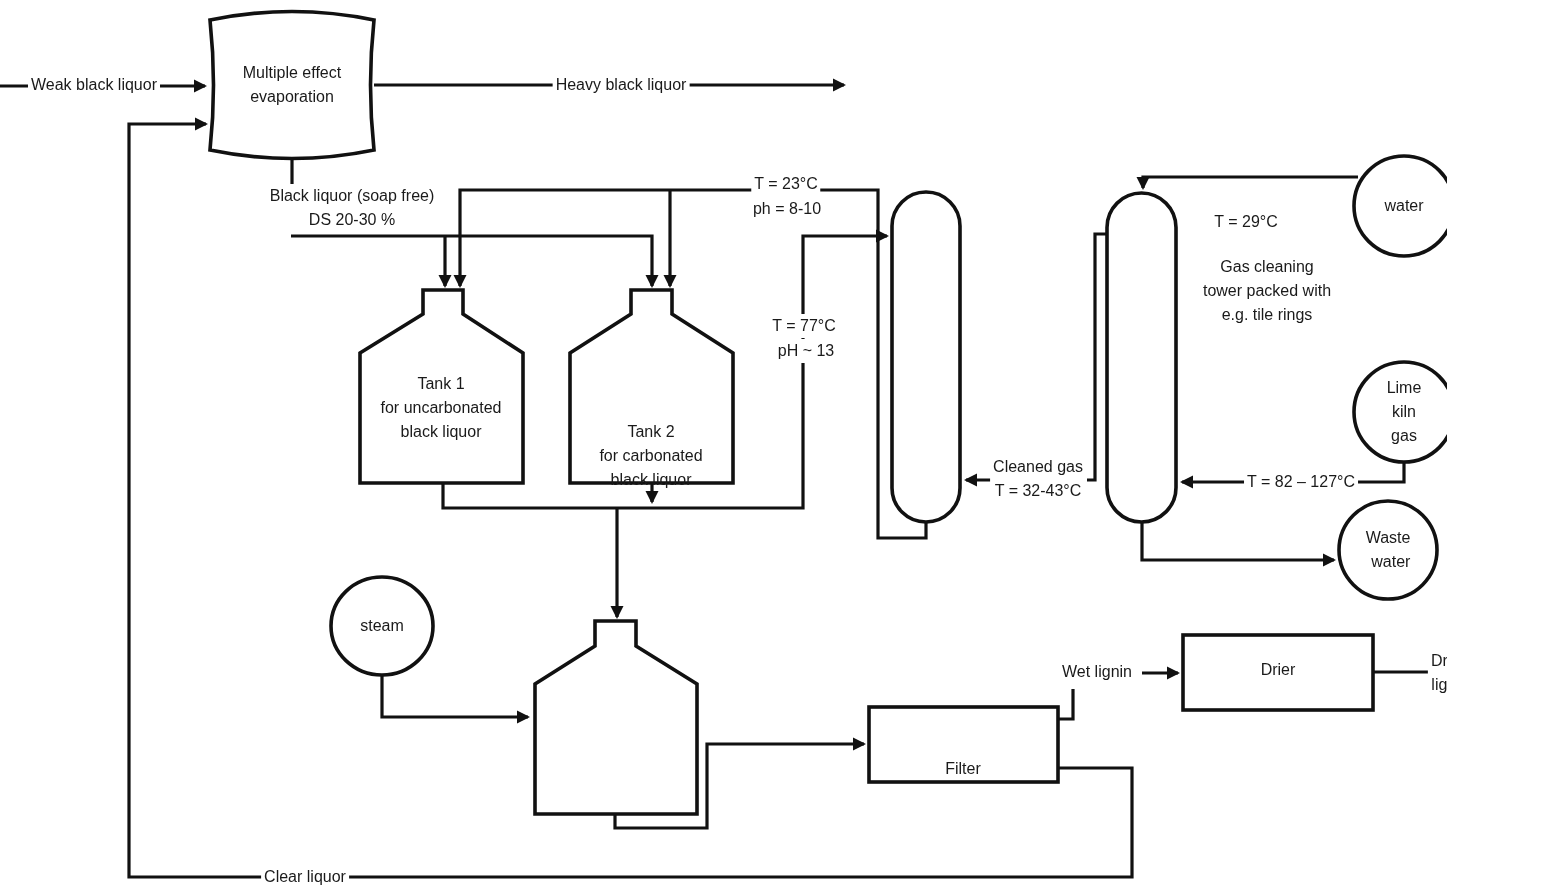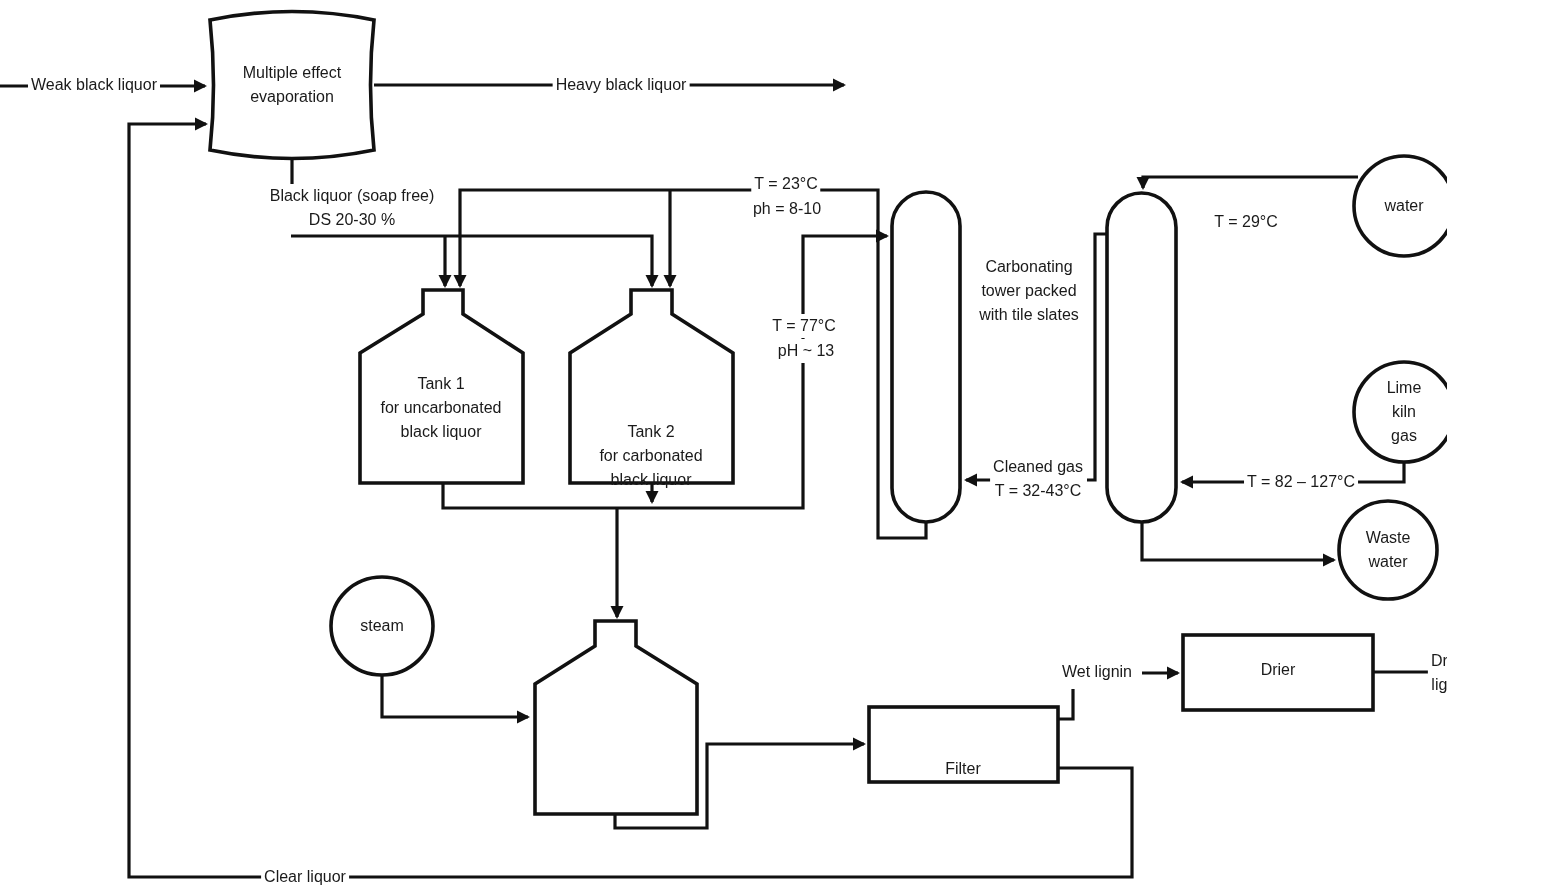--- a/index.html
+++ b/index.html
@@ -83,30 +83,30 @@
   </svg>
 
   <div class="lbl" style="left:292px;top:85px;">Multiple effect
 evaporation</div>
   <div class="lbl" style="left:441px;top:408px;text-align:center;">Tank 1
 for uncarbonated
 black liquor</div>
   <div class="lbl" style="left:651px;top:408px;margin-top:48px;">Tank 2
 for carbonated
 black liquor</div>
-  <div class="lbl" style="left:1029px;top:291px;">Carbonating
-tower packed
-with tile slates</div>
+  <div class="lbl" style="left:1267px;top:291px;">Gas cleaning
+tower packed with
+e.g. tile rings</div>
   <div class="lbl" style="left:963px;top:741px;margin-top:28px;">Filter</div>
   <div class="lbl" style="left:1278px;top:670px;">Drier</div>
   <div class="lbl" style="left:382px;top:626px;">steam</div>
   <div class="lbl" style="left:1404px;top:206px;">water</div>
   <div class="lbl" style="left:1404px;top:412px;">Lime kiln
 gas</div>
-  <div class="lbl" style="left:1388px;top:550px;">Waste
+  <div class="lbl" style="left:1388px;top:550px;text-align:right;">Waste
 water</div>
 
   <div class="lbl bg" style="left:94px;top:85px;">Weak black liquor</div>
   <div class="lbl bg" style="left:621px;top:85px;">Heavy black liquor</div>
   <div class="lbl" style="left:352px;top:208px;">Black liquor (soap free)
 DS 20-30 %</div>
   <div class="lbl bg" style="left:305px;top:877px;">Clear liquor</div>
   <div class="lbl bg" style="left:1097px;top:672px;">Wet lignin</div>
   <div class="lbl bg" style="left:1450px;top:673px;">Dried lignin</div>
   <div class="lbl bg" style="left:1038px;top:479px;">Cleaned gas

